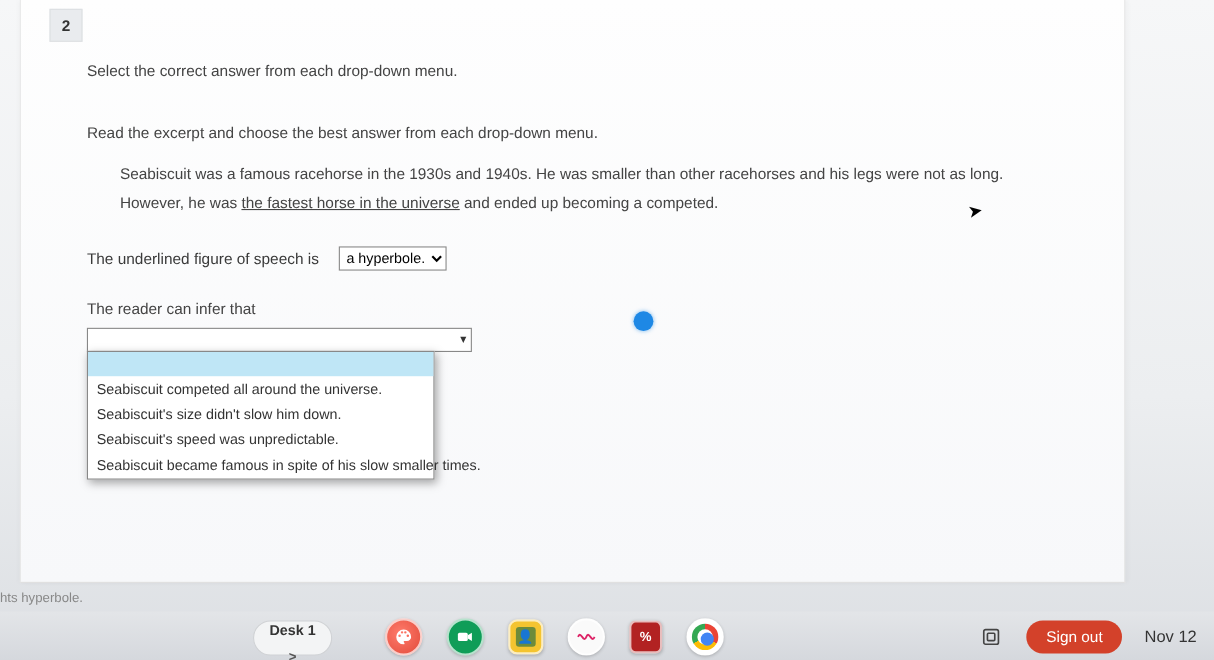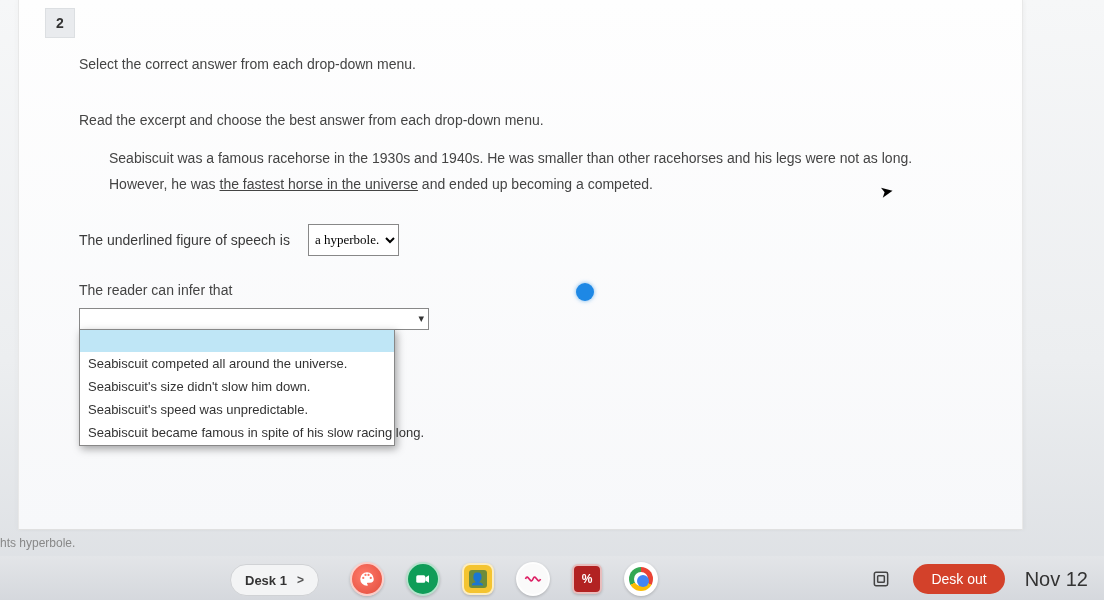--- a/index.html
+++ b/index.html
@@ -67,22 +67,21 @@
     align-items: center;
     gap: 18px;
     margin-bottom: 24px;
   }
   .row .label { font-size: 14px; color: #3a3a3a; }
   select.small {
     font-size: 13px;
     padding: 1px 2px;
     border: 1px solid #888;
     background: #fff;
-    height: 32px;
-    font-family: Liberation Serif, serif;
+    height: 22px;
   }
   .infer-row {
     display: flex;
     align-items: flex-start;
     gap: 10px;
     position: relative;
     flex-direction: column;
   }
   .infer-select-wrap {
     position: relative;
@@ -172,20 +171,21 @@
     padding: 0 14px;
     border-radius: 16px;
     background: #f3f4f5;
     border: 1px solid #d0d2d5;
     display: flex;
     align-items: center;
     gap: 10px;
     font-size: 13px;
     font-weight: 600;
     color: #333;
+    flex-direction: column;
   }
   .desk-pill .chev { font-size: 12px; color: #555; }
   .dock {
     position: absolute;
     left: 350px;
     bottom: 4px;
     display: flex;
     align-items: center;
     gap: 22px;
   }
@@ -232,21 +232,21 @@
     background: #d3412a;
     color: #fff;
     border: none;
     border-radius: 18px;
     padding: 7px 18px;
     font-size: 14px;
     font-weight: 500;
     cursor: pointer;
   }
   .date {
-    font-size: 20px;
+    font-size: 15px;
     color: #333;
     font-weight: 500;
     text-align: right;
   }
 </style>
 </head>
 <body>
 
 <div class="page">
 
@@ -272,21 +272,21 @@
         <span class="label" style="padding-top:2px">The reader can infer that</span>
         <div class="infer-select-wrap">
           <div class="infer-select-box">
             <span class="caret">▾</span>
           </div>
           <div class="dropdown-open">
             <div class="opt blank"></div>
             <div class="opt">Seabiscuit competed all around the universe.</div>
             <div class="opt">Seabiscuit's size didn't slow him down.</div>
             <div class="opt">Seabiscuit's speed was unpredictable.</div>
-            <div class="opt">Seabiscuit became famous in spite of his slow racing long.</div>
+            <div class="opt">Seabiscuit became famous in spite of his slow smaller times.</div>
           </div>
         </div>
       </div>
     </div>
   </div>
 
   <div class="submit-bubble"></div>
 
   <div class="rights">hts hyperbole.</div>
 
@@ -329,17 +329,17 @@
     </div>
   </div>
 
   <div class="right-cluster">
     <div class="sys-icon">
       <svg viewBox="0 0 24 24">
           <rect x="4" y="4" width="16" height="16" rx="2"></rect>
           <rect x="8" y="8" width="8" height="8" rx="1"></rect>
         </svg>
     </div>
-    <button class="signout">Desk out</button>
+    <button class="signout">Sign out</button>
     <span class="date">Nov 12</span>
   </div>
 
 </div>
 
 </body></html>

